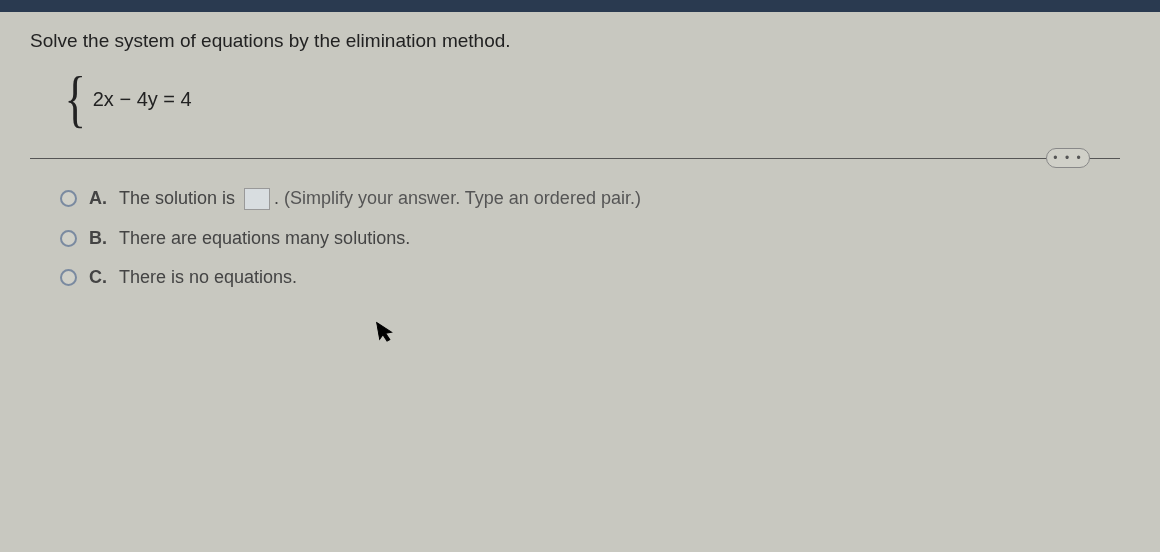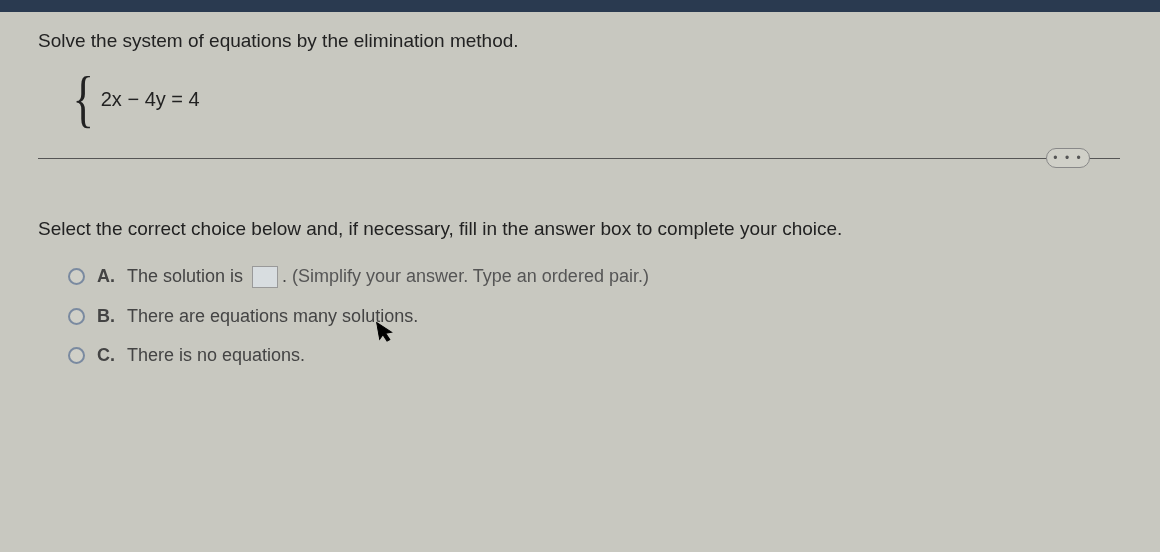--- a/index.html
+++ b/index.html
@@ -14,21 +14,21 @@
       height: 552px;
       position: relative;
       overflow: hidden;
     }
     .top-bar {
       width: 100%;
       height: 12px;
       background: #2a3a50;
     }
     .content {
-      padding: 18px 30px 0 38px;
+      padding: 18px 30px 0 30px;
     }
     .question-text {
       font-size: 19px;
       color: #222;
       margin-bottom: 18px;
     }
     .equations {
       display: flex;
       align-items: center;
       margin-left: 30px;
@@ -150,21 +150,20 @@
     <div class="eq-lines">
       <div class="eq-line">2x − 4y = 4</div>
     </div>
   </div>
 
   <div class="divider-wrap">
     <hr class="divider">
     <div class="ellipsis-badge">• • •</div>
   </div>
 
-  <div class="instruction">Select the correct choice below and, if necessary, fill in the answer box to complete your choice.</div>
 
   <div class="cursor">
     <svg width="18" height="24" viewBox="0 0 18 24">
       <path d="M1 1 L1 18 L5 14 L8 21 L11 20 L8 13 L14 13 Z" fill="#000" stroke="#000" stroke-width="1"></path>
     </svg>
   </div>
 
   <div class="options">
     <div class="option-row">
       <div class="radio"></div>

